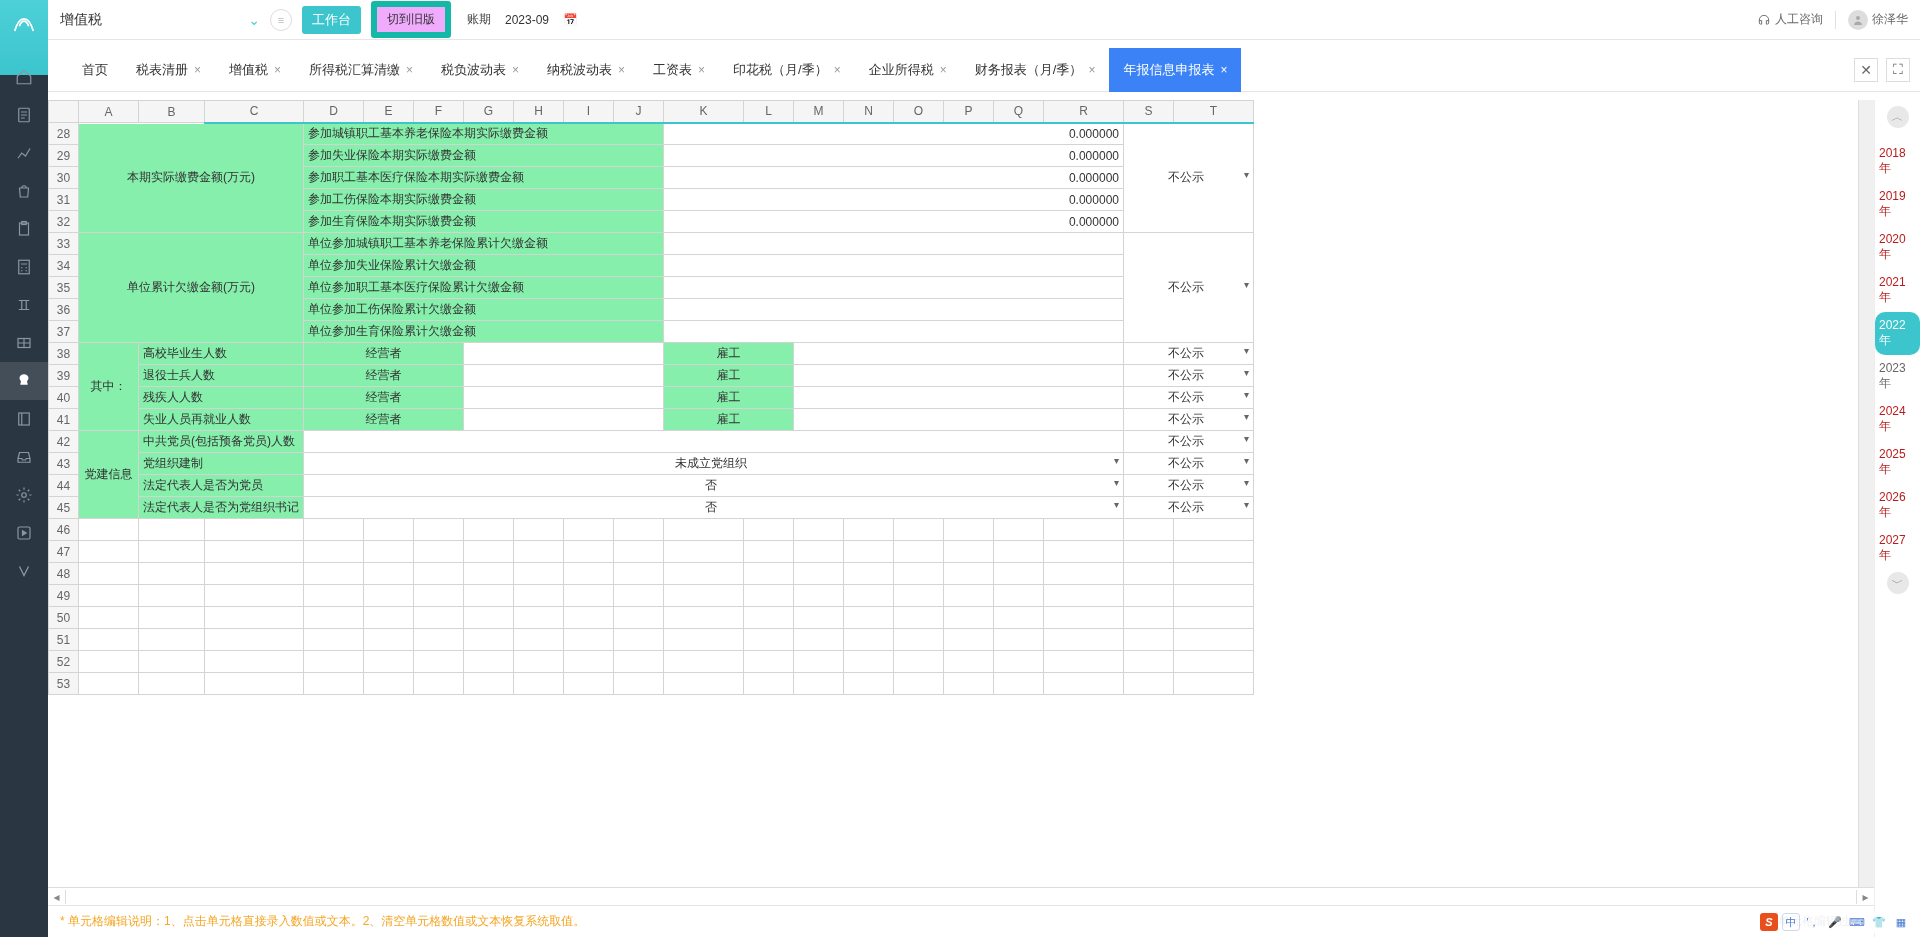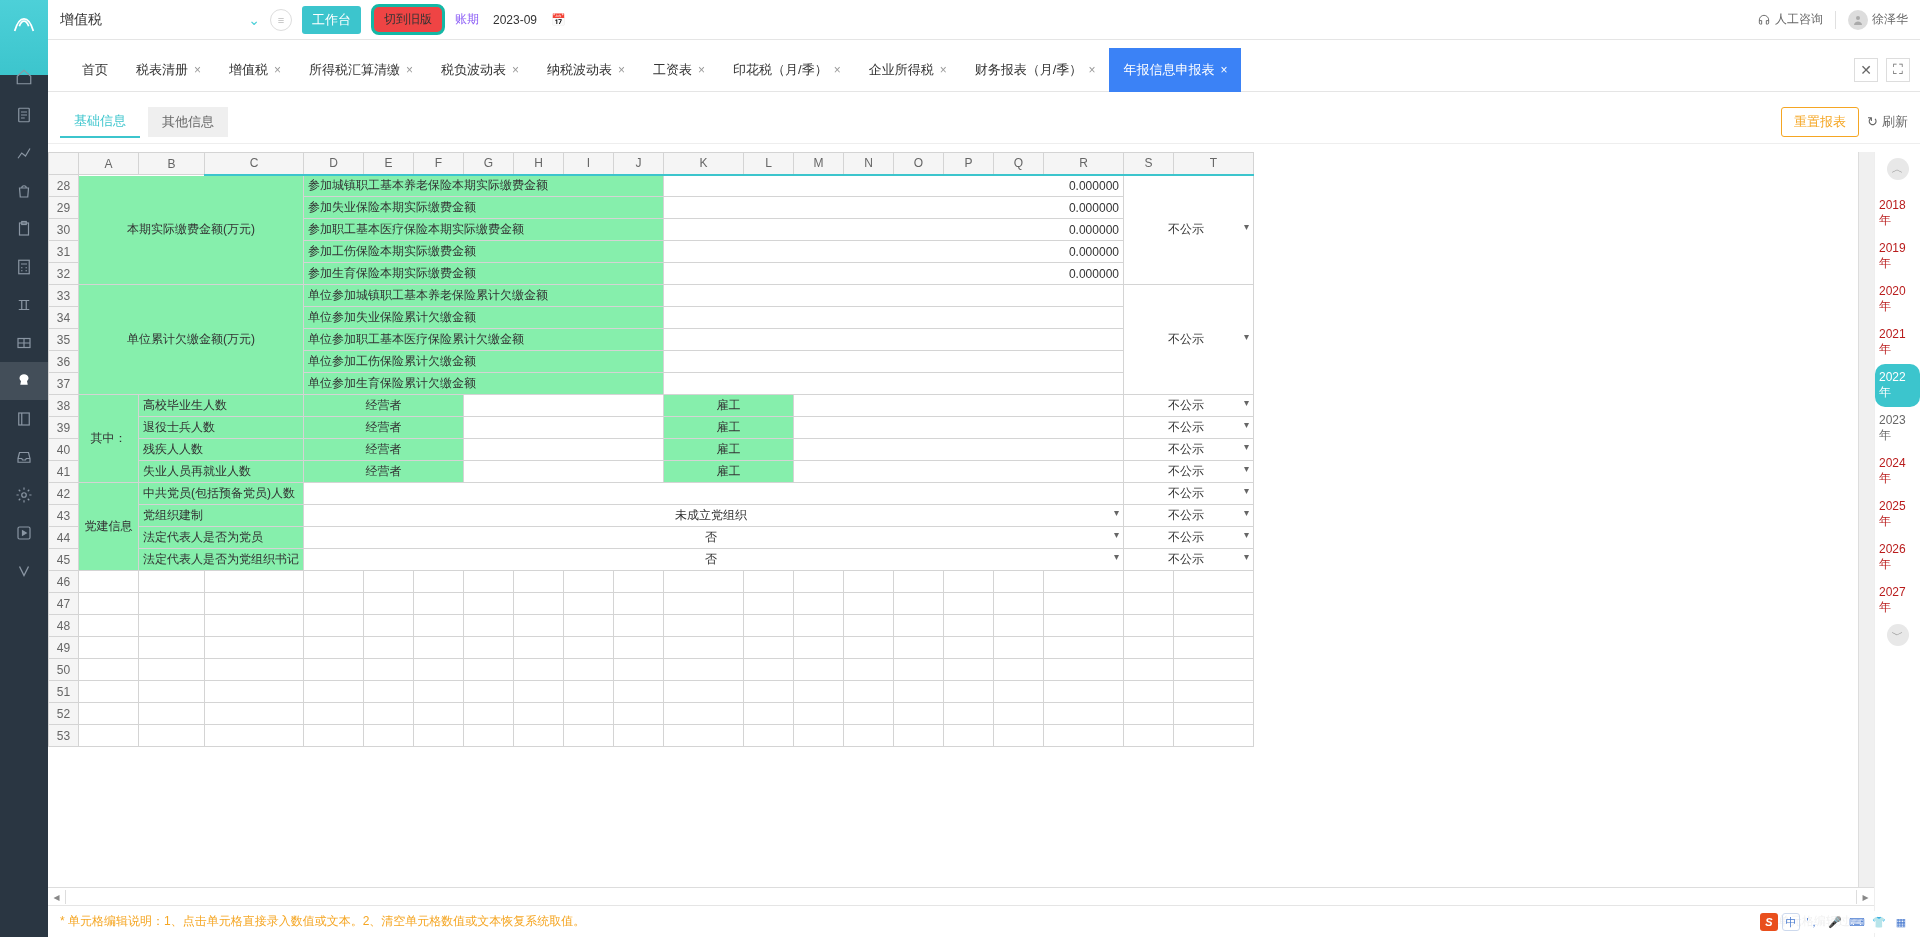--- a/index.html
+++ b/index.html
@@ -15,22 +15,22 @@
 
 
 .main { flex: 1; display: flex; flex-direction: column; min-width: 0; gap: 8px; }
 
 
 .topbar { height: 40px; border-bottom: 1px solid #e5e5e5; display: flex; align-items: center; padding: 0 12px; gap: 10px; }
 .company-select { display: flex; align-items: center; gap: 6px; min-width: 200px; font-size: 14px; color: #333; cursor: pointer; }
 .company-select .chev { color: #4dd0d8; font-size: 14px; margin-left: auto; }
 .btn-round { width: 22px; height: 22px; border-radius: 50%; border: 1px solid #ddd; display: flex; align-items: center; justify-content: center; color: #bbb; cursor: pointer; font-size: 11px; }
 .btn-primary { background: #3cc5cd; color: #fff; border: none; border-radius: 3px; padding: 5px 10px; font-size: 13px; cursor: pointer; }
-.btn-outline { background: #ef4444; color: #333; border: 3px solid #14b8a6; border-radius: 8px; padding: 4px 10px; font-size: 12px; cursor: pointer; }
-.period-label { color: #8b5cf6; }
+.btn-outline { background: #f0abfc; color: #333; border: 6px solid #14b8a6; border-radius: 3px; padding: 4px 10px; font-size: 12px; cursor: pointer; }
+.period-label { color: #404040; margin-left: 6px; }
 .period-value { color: #333; margin-left: 4px; }
 .cal-icon { color: #3cc5cd; margin-left: 4px; cursor: pointer; }
 .top-spacer { flex: 1; }
 .top-right { display: flex; align-items: center; gap: 12px; color: #666; }
 .top-right .link { display: flex; align-items: center; gap: 4px; cursor: pointer; }
 .top-right .avatar { width: 20px; height: 20px; border-radius: 50%; background: #ddd; display: inline-flex; align-items: center; justify-content: center; }
 .divider { width: 1px; height: 18px; background: #e0e0e0; }
 
 
 .tabs-row { height: 44px; border-bottom: 1px solid #e5e5e5; display: flex; align-items: center; padding-left: 20px; gap: 6px; position: relative; }
@@ -265,30 +265,20 @@
             <span>年报信息申报表</span>
             <span class="close">×</span>
           </div>
         </div>
       <div class="tabs-ctrl">
         <span class="icon">✕</span>
         <span class="icon">⛶</span>
       </div>
     </div>
 
-    <div class="subrow">
-      <span class="subtab active">基础信息</span>
-      <span class="subtab gray">其他信息</span>
-      <div class="spacer"></div>
-      <button class="btn-warn-outline">重置报表</button>
-      <button class="btn-text">
-          <span>↻</span>
-          <span>刷新</span>
-        </button>
-    </div>
 
     <div class="content">
       <div class="sheet-wrap">
         <div class="sheet-scroll" style="display:flex;">
           <div style="flex:1;overflow:hidden;">
             <table class="sheet" id="sheet">
               <colgroup id="colgroup">
                   <col style="width: 30px;">
                   <col style="width: 60px;">
                   <col style="width: 60px;">

